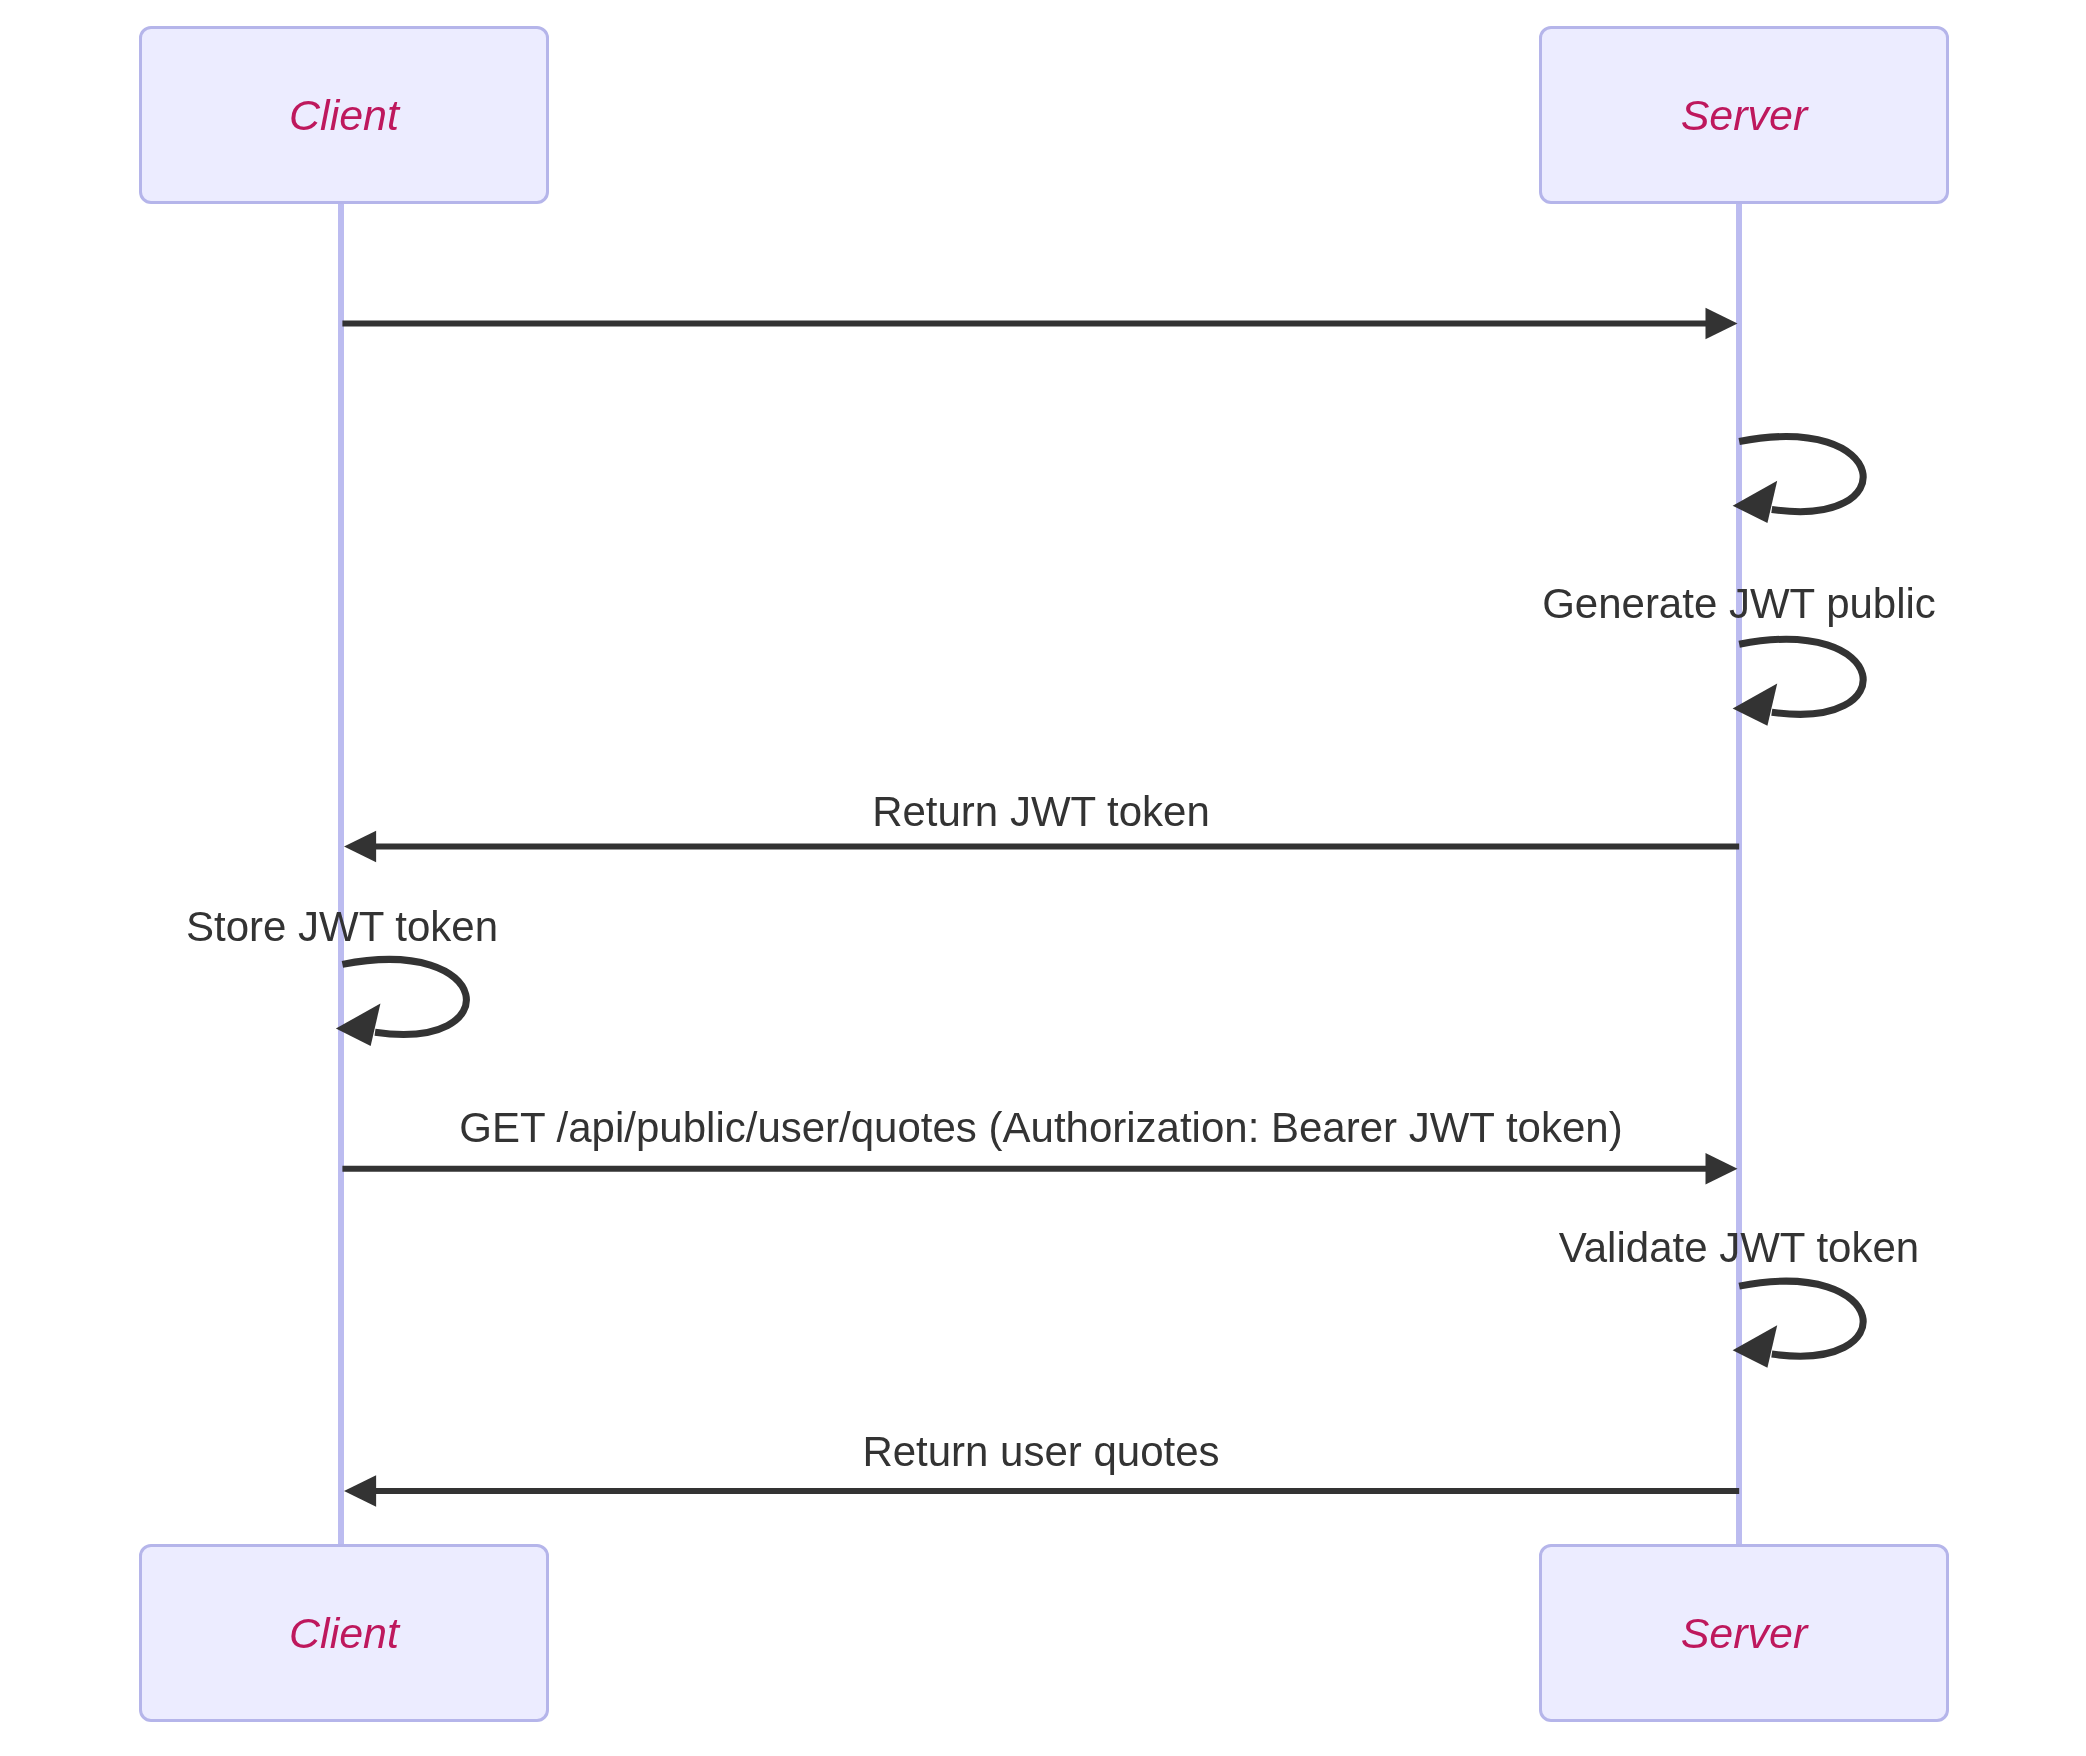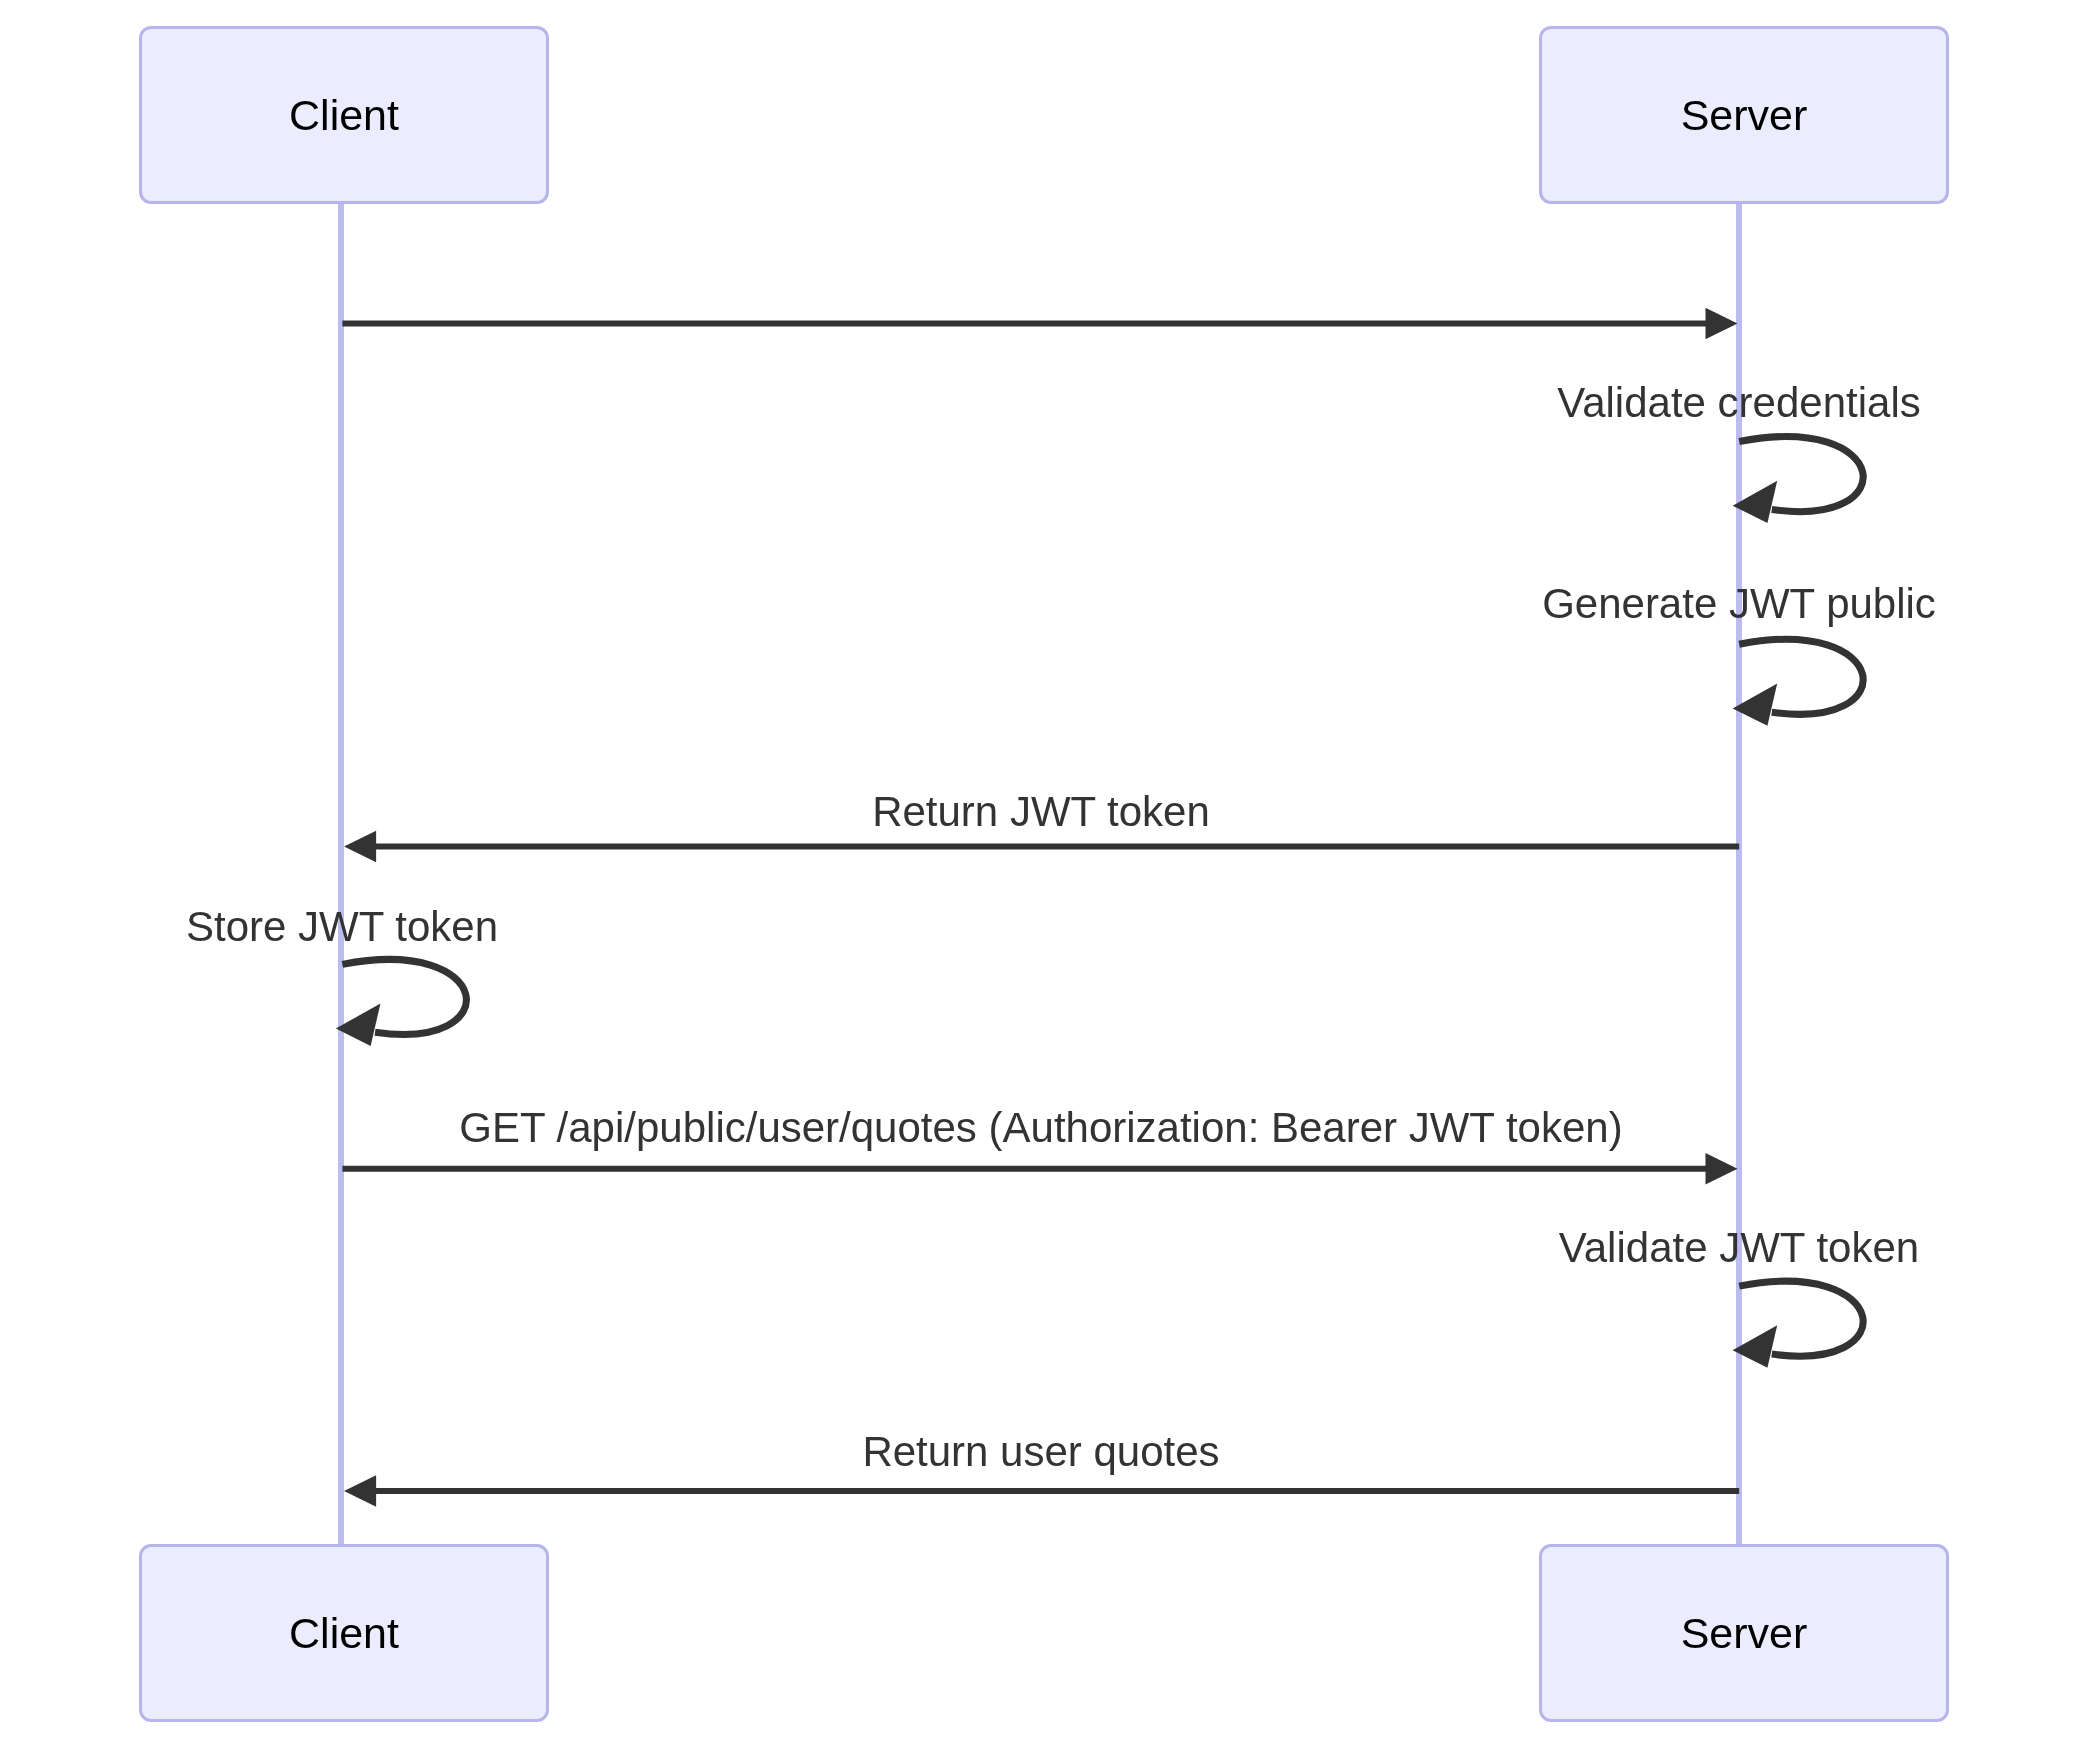--- a/index.html
+++ b/index.html
@@ -23,22 +23,23 @@
     box-sizing: border-box;
     background: #ECECFF;
     border: 3.8px solid #b5b5ea;
     border-radius: 12px;
     display: flex;
     align-items: center;
     justify-content: center;
   }
   .actor span {
     font-size: 43px;
-    color: #000000;
+    color: #be185d;
     white-space: nowrap;
+    font-style: italic;
   }
   .lifeline {
     position: absolute;
     top: 204px;
     height: 1340px;
     width: 6px;
     background: #bcbcf0;
   }
   .msg-label {
     position: absolute;
@@ -106,21 +107,20 @@
     <span>Server</span>
   </div>
   <div class="actor" style="left:139px; top:1544px">
     <span>Client</span>
   </div>
   <div class="actor" style="left:1539px; top:1544px">
     <span>Server</span>
   </div>
 
 
-  <div class="msg-label" style="left:1739px; top:403px">Validate credentials</div>
 
   <div class="msg-label" style="left:1739px; top:604px">Generate JWT public</div>
 
   <div class="msg-label" style="left:1041px; top:812px">Return JWT token</div>
 
   <div class="msg-label" style="left:342px; top:927px">Store JWT token</div>
 
   <div class="msg-label" style="left:1041px; top:1128px">GET /api/public/user/quotes (Authorization: Bearer JWT token)</div>
 
   <div class="msg-label" style="left:1739px; top:1248px">Validate JWT token</div>

